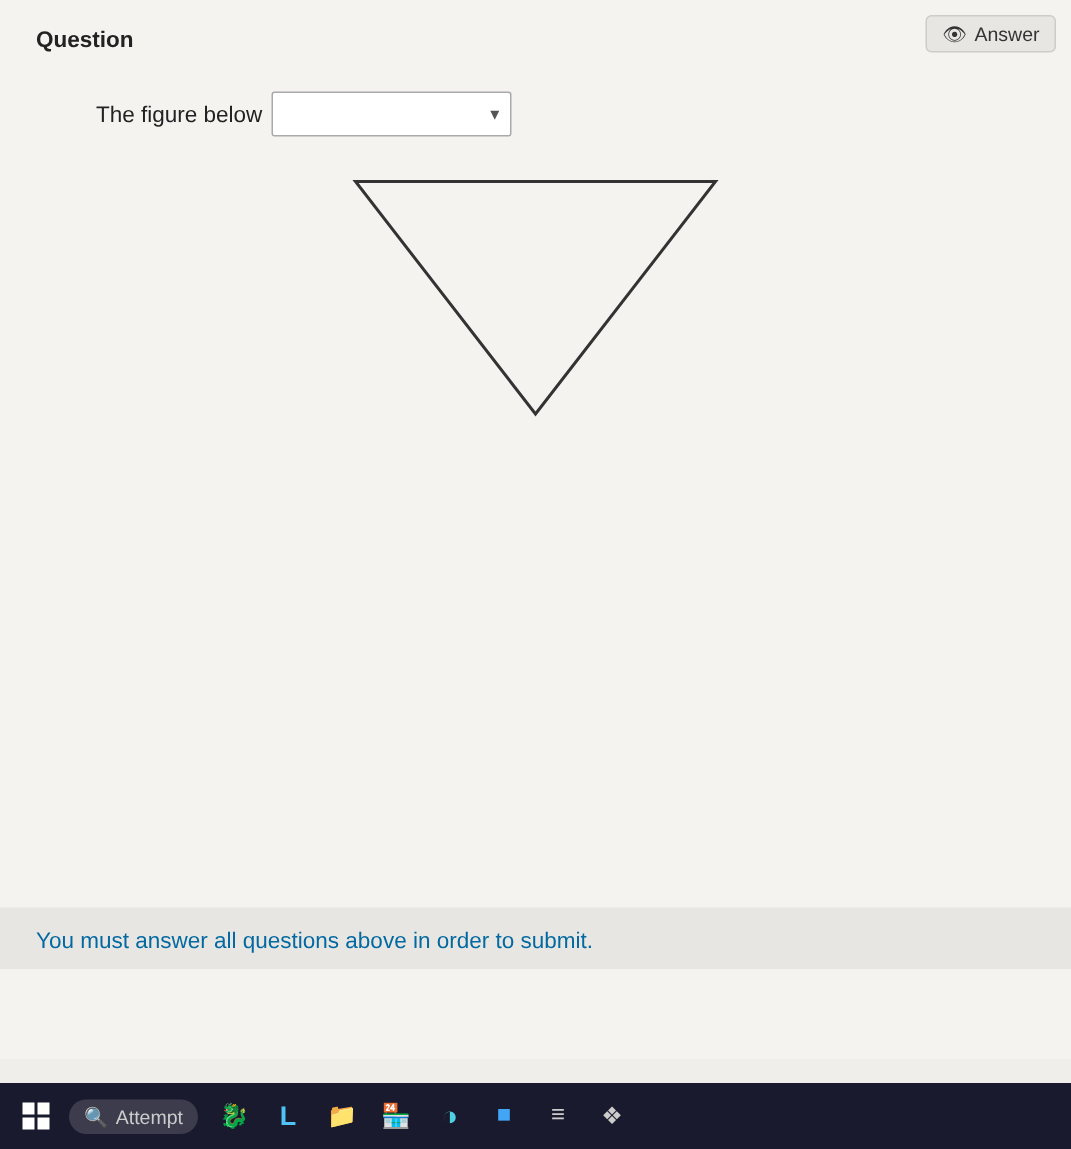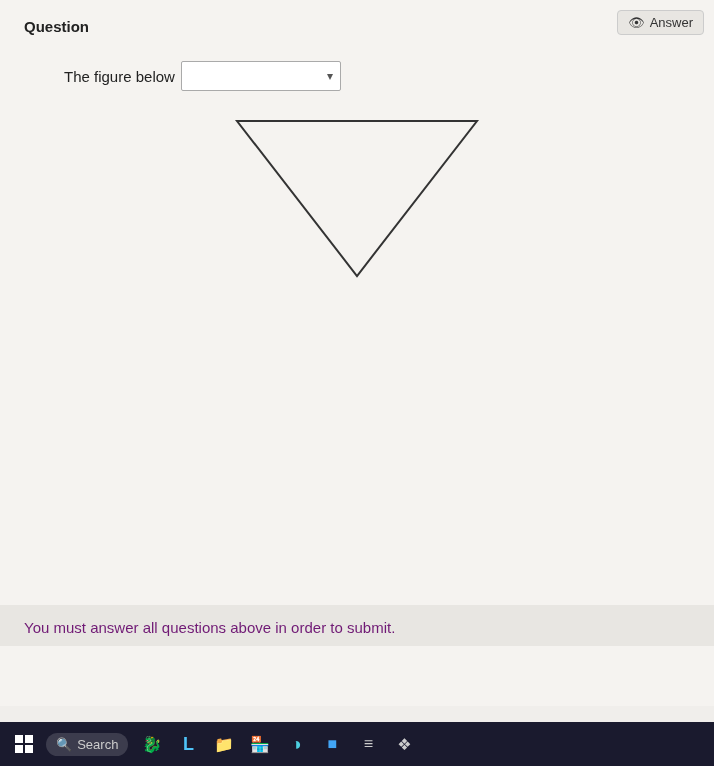--- a/index.html
+++ b/index.html
@@ -111,21 +111,21 @@
       color: #222;
     }
 
     .attempt-text {
       font-size: 13px;
       color: #555;
     }
 
     .submit-warning {
       font-size: 15px;
-      color: #701a75;
+      color: #0369a1;
     }
 
     
     .taskbar {
       position: absolute;
       bottom: 0;
       left: 0;
       width: 100%;
       height: 44px;
       background: #1a1a2e;
@@ -263,21 +263,21 @@
     <div class="win-logo">
       <span></span>
         <span></span>
         <span></span>
         <span></span>
     </div>
   </div>
 
   <div class="taskbar-search">
     <span class="taskbar-search-icon">🔍</span>
-    <span class="taskbar-search-text">Search</span>
+    <span class="taskbar-search-text">Attempt</span>
   </div>
 
   <div class="taskbar-icons">
     <div class="taskbar-icon">
       <span>🐉</span>
     </div>
     <div class="taskbar-icon">
       <span style="color:#4fc3f7; font-weight:bold; font-size:18px;">L</span>
     </div>
     <div class="taskbar-icon">

